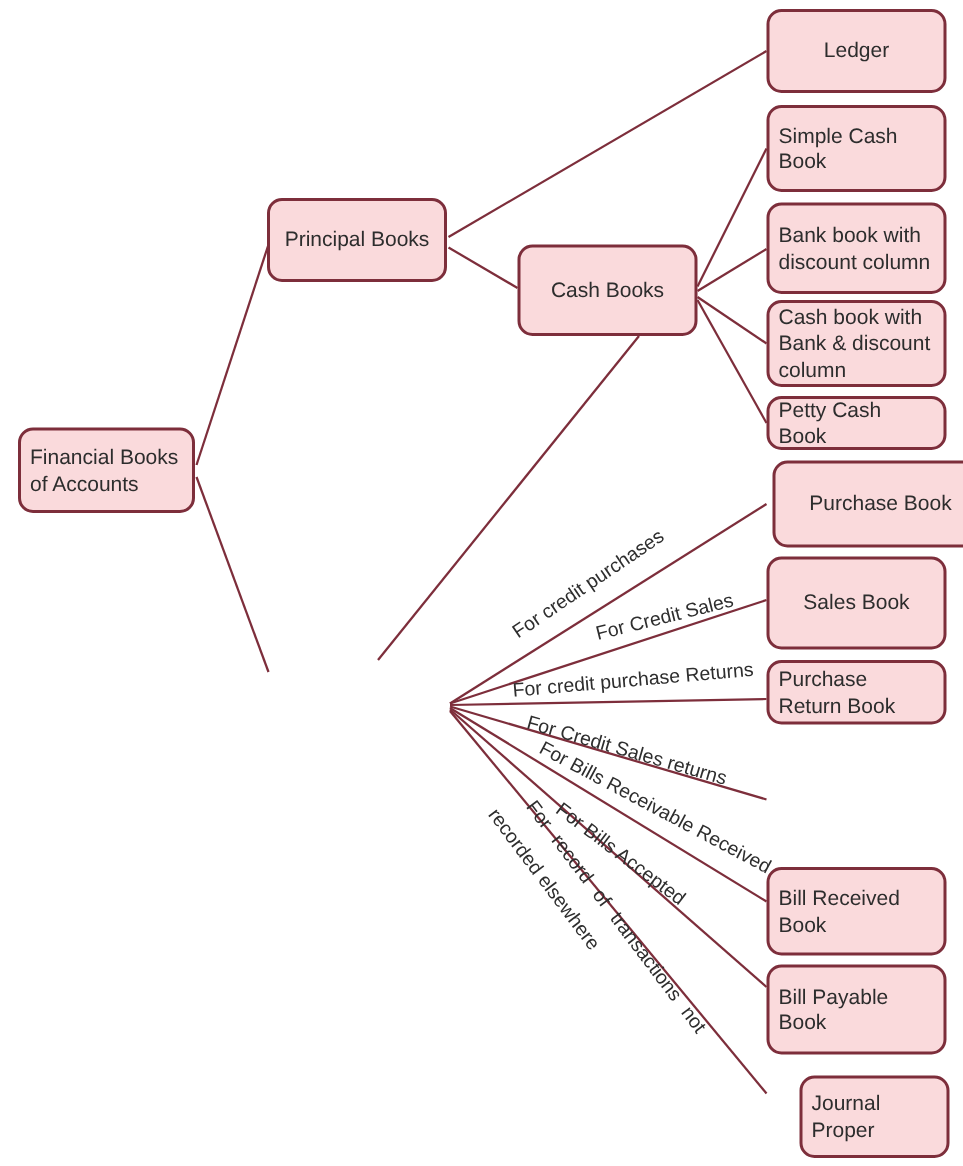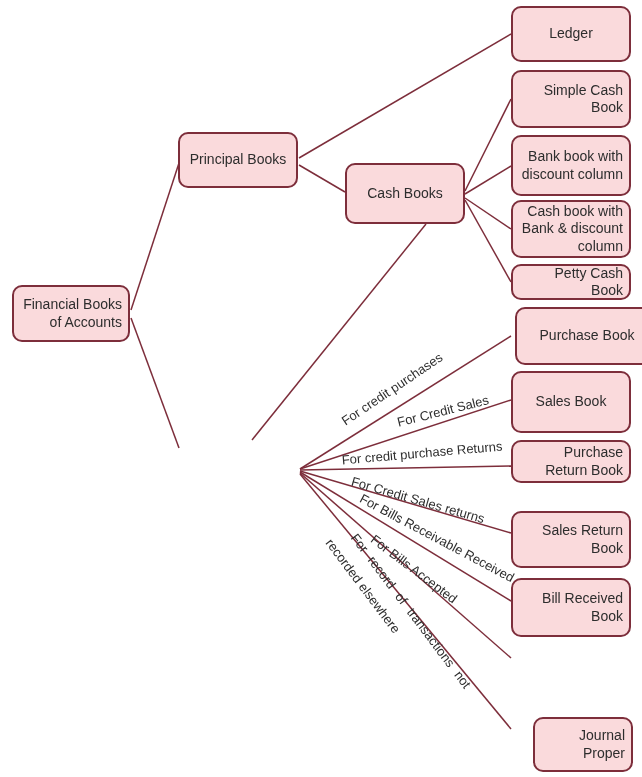--- a/index.html
+++ b/index.html
@@ -10,21 +10,21 @@
   body{font-family:"Liberation Sans",sans-serif;}
   .canvas{position:relative;width:642px;height:777px;background:var(--background);overflow:hidden;}
   svg.edges{position:absolute;left:0;top:0;width:642px;height:777px;}
   .edge{stroke:var(--line);stroke-width:1.5;fill:none;}
   .node{
     position:absolute;box-sizing:border-box;
     background:var(--node-fill);
     border:2px solid var(--node-border);
     border-radius:10px;
     display:flex;align-items:center;justify-content:center;
-    text-align:right;font-size:14px;line-height:1.22;
+    text-align:left;font-size:14px;line-height:1.22;
     color:var(--node-text);padding:13px 6px;
   }
   .elabel{
     position:absolute;white-space:nowrap;font-size:13px;
     color:var(--label-text);
     transform:translate(-50%,-50%) rotate(var(--r,0deg));
   }
   .wide{word-spacing:5px;}
 </style>
 </head>
@@ -56,22 +56,22 @@
   <div class="node" style="left:345px;top:163px;width:120px;height:61px">Cash Books</div>
 
   <div class="node" style="left:511px;top:6px;width:120px;height:56px">Ledger</div>
   <div class="node" style="left:511px;top:70px;width:120px;height:58px">Simple Cash Book</div>
   <div class="node" style="left:511px;top:135px;width:120px;height:61px">Bank book with discount column</div>
   <div class="node" style="left:511px;top:200px;width:120px;height:58px">Cash book with Bank &amp; discount column</div>
   <div class="node" style="left:511px;top:264px;width:120px;height:36px">Petty Cash Book</div>
   <div class="node" style="left:515px;top:307px;width:144px;height:58px">Purchase Book</div>
   <div class="node" style="left:511px;top:371px;width:120px;height:62px">Sales Book</div>
   <div class="node" style="left:511px;top:440px;width:120px;height:43px">Purchase Return Book</div>
-  <div class="node" style="left:511px;top:511px;width:120px;height:57px">Sales Return Book</div>
   <div class="node" style="left:511px;top:578px;width:120px;height:59px">Bill Received Book</div>
+  <div class="node" style="left:511px;top:643px;width:120px;height:60px">Bill Payable Book</div>
   <div class="node" style="left:533px;top:717px;width:100px;height:55px">Journal Proper</div>
 
   <span class="elabel" style="left:392px;top:389px;--r:-34deg">For credit purchases</span>
   <span class="elabel" style="left:443px;top:411px;--r:-14deg">For Credit Sales</span>
   <span class="elabel" style="left:422px;top:453px;--r:-5deg">For credit purchase Returns</span>
   <span class="elabel" style="left:418px;top:500px;--r:16deg">For Credit Sales returns</span>
   <span class="elabel" style="left:437px;top:538px;--r:28deg">For Bills Receivable Received</span>
   <span class="elabel" style="left:414px;top:569px;--r:37deg">For Bills Accepted</span>
   <span class="elabel wide" style="left:411px;top:611px;--r:53deg">For record of transactions not</span>
   <span class="elabel" style="left:363px;top:586px;--r:53deg">recorded elsewhere</span>

